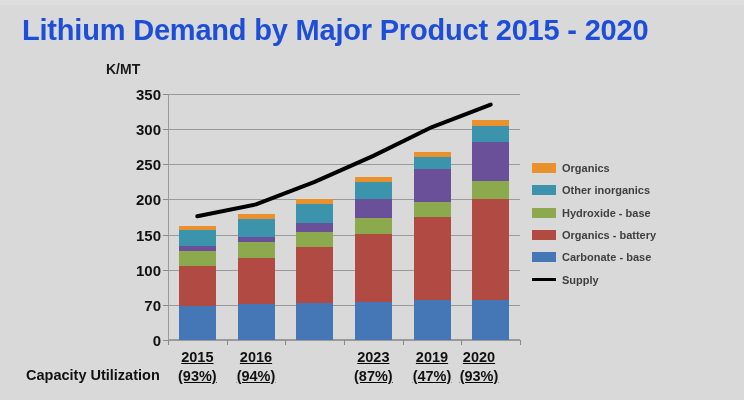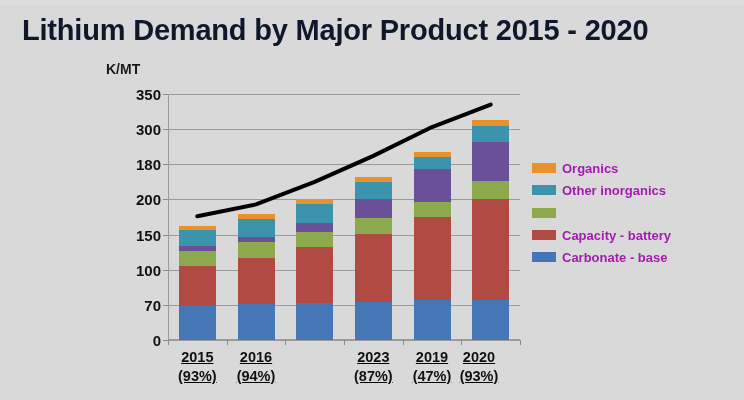--- a/index.html
+++ b/index.html
@@ -27,21 +27,21 @@
     background: #dedede;
   }
   
   #chart-title {
     position: absolute;
     left: 22px;
     top: 14px;
     width: 710px;
     font-size: 29px;
     font-weight: bold;
-    color: #0f172a;
+    color: #1d4ed8;
     letter-spacing: -0.2px;
     white-space: nowrap;
     font-family: "Liberation Sans", sans-serif;
   }
   
   #y-axis-unit {
     position: absolute;
     left: 106px;
     top: 61px;
     font-size: 14px;
@@ -151,23 +151,23 @@
     width: 24px;
     height: 10px;
     margin-right: 6px;
     flex: 0 0 auto;
   }
   .legend-swatch.line-swatch {
     height: 3px;
     background: #000;
   }
   .legend-label {
-    font-size: 13px;
-    font-weight: bold;
-    color: #a21caf;
+    font-size: 11px;
+    font-weight: bold;
+    color: #404040;
   }
   
   #x-labels {
     position: absolute;
     left: 168px;
     top: 348px;
     width: 352px;
     height: 46px;
   }
   .x-group {
@@ -227,21 +227,21 @@
         <div class="y-tick-label" style="top: 246px;">0</div>
         <div class="y-tick-mark" style="top: 210.857px;"></div>
         <div class="y-tick-label" style="top: 210.857px;">70</div>
         <div class="y-tick-mark" style="top: 175.714px;"></div>
         <div class="y-tick-label" style="top: 175.714px;">100</div>
         <div class="y-tick-mark" style="top: 140.571px;"></div>
         <div class="y-tick-label" style="top: 140.571px;">150</div>
         <div class="y-tick-mark" style="top: 105.429px;"></div>
         <div class="y-tick-label" style="top: 105.429px;">200</div>
         <div class="y-tick-mark" style="top: 70.2857px;"></div>
-        <div class="y-tick-label" style="top: 70.2857px;">180</div>
+        <div class="y-tick-label" style="top: 70.2857px;">250</div>
         <div class="y-tick-mark" style="top: 35.1429px;"></div>
         <div class="y-tick-label" style="top: 35.1429px;">300</div>
         <div class="y-tick-mark" style="top: 0px;"></div>
         <div class="y-tick-label" style="top: 0px;">350</div>
       </div>
     <div id="x-ticks">
         <div class="x-tick-mark" style="left: 0px;"></div>
         <div class="x-tick-mark" style="left: 58.6667px;"></div>
         <div class="x-tick-mark" style="left: 117.333px;"></div>
         <div class="x-tick-mark" style="left: 176px;"></div>
@@ -308,31 +308,37 @@
       <div class="legend-item">
         <span class="legend-swatch" style="background: rgb(232, 145, 45);"></span>
         <span class="legend-label">Organics</span>
       </div>
       <div class="legend-item">
         <span class="legend-swatch" style="background: rgb(60, 147, 172);"></span>
         <span class="legend-label">Other inorganics</span>
       </div>
       <div class="legend-item">
         <span class="legend-swatch" style="background: rgb(140, 169, 78);"></span>
+        <span class="legend-label">Hydroxide - base</span>
       </div>
       <div class="legend-item">
         <span class="legend-swatch" style="background: rgb(176, 74, 67);"></span>
-        <span class="legend-label">Capacity - battery</span>
+        <span class="legend-label">Organics - battery</span>
       </div>
       <div class="legend-item">
         <span class="legend-swatch" style="background: rgb(69, 118, 181);"></span>
         <span class="legend-label">Carbonate - base</span>
       </div>
+      <div class="legend-item">
+        <span class="legend-swatch line-swatch"></span>
+        <span class="legend-label">Supply</span>
+      </div>
     </div>
 
+  <div id="capacity-utilization-label">Capacity Utilization</div>
   <div id="x-labels">
       <div class="x-group" style="left: 0.333333px;">
         <div class="x-year">2015</div>
         <div class="x-util">(93%)</div>
       </div>
       <div class="x-group" style="left: 59px;">
         <div class="x-year">2016</div>
         <div class="x-util">(94%)</div>
       </div>
       <div class="x-group" style="left: 176.333px;">

